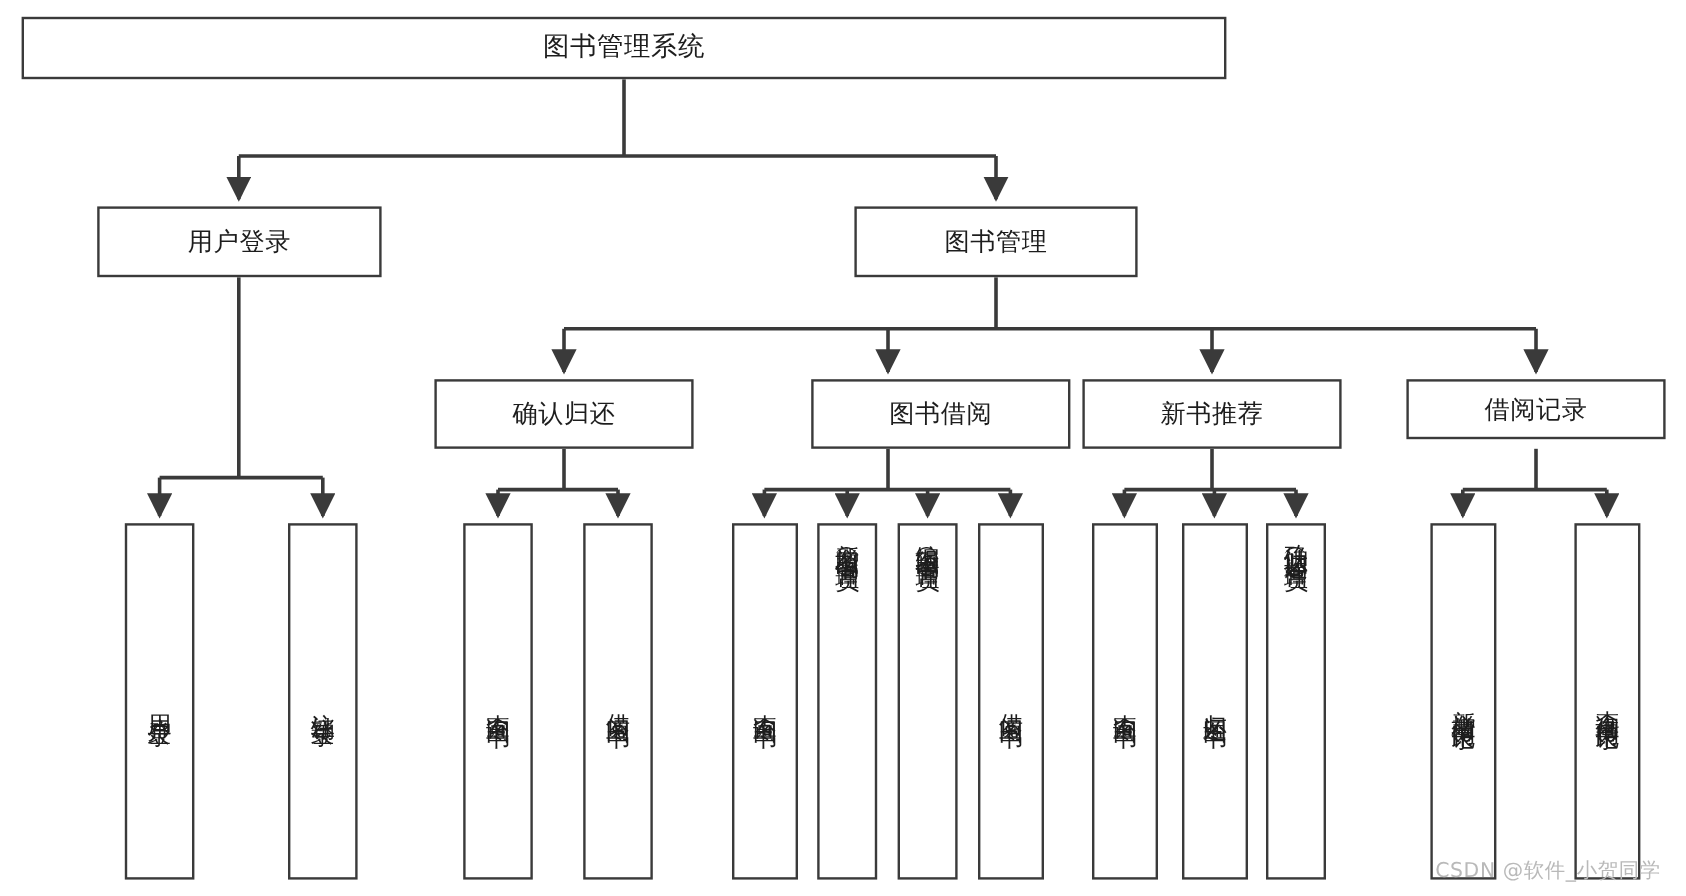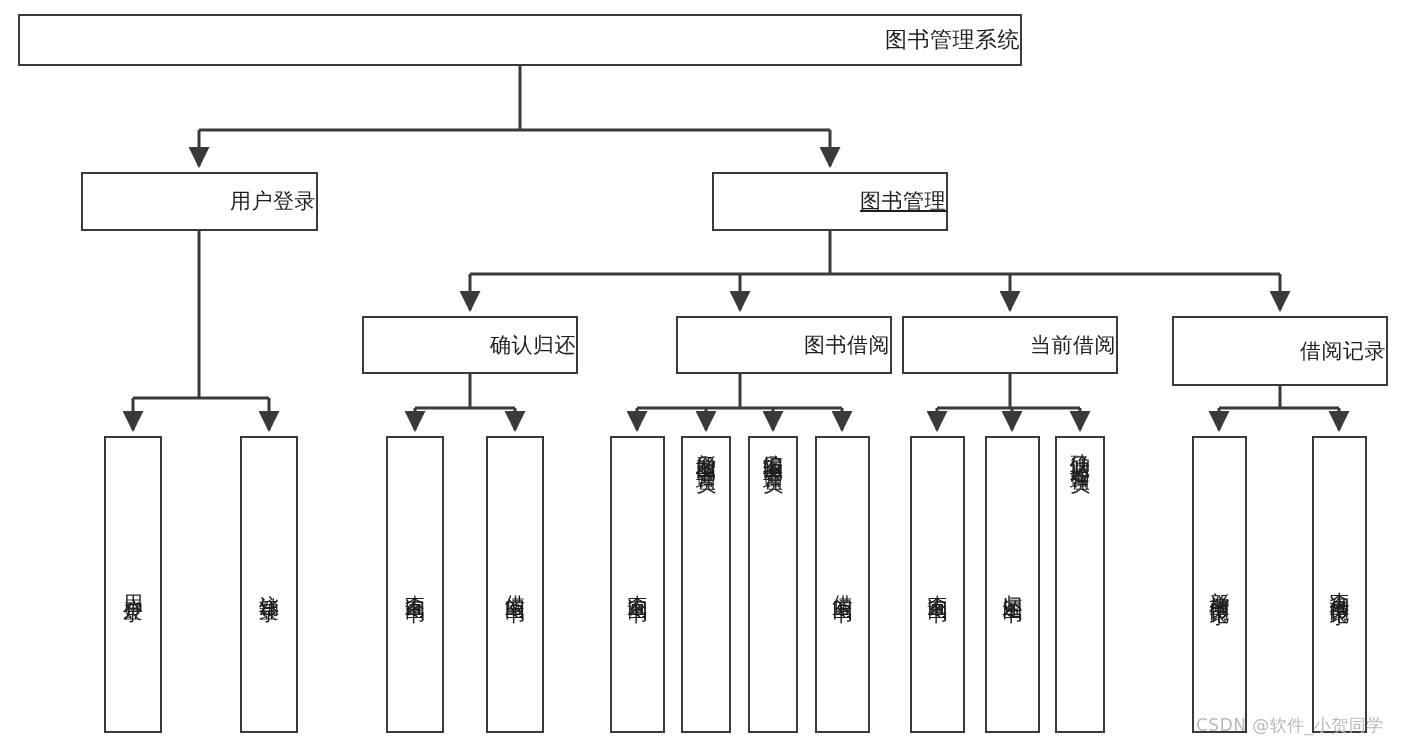--- a/index.html
+++ b/index.html
@@ -26,21 +26,21 @@
     height: 747px;
     pointer-events: none;
   }
   .node {
     position: absolute;
     box-sizing: border-box;
     background: #ffffff;
     border: 2px solid #3a3a3a;
     display: flex;
     align-items: center;
-    justify-content: flex-end;
+    justify-content: center;
     color: #1d1d1d;
   }
   .node .label {
     display: block;
     text-align: center;
     line-height: 1.15;
     white-space: nowrap;
   }
   
   .node.h .label {
@@ -132,34 +132,34 @@
     </g>
   </svg>
 
   <div class="node h root" style="left:18px; top:14px; width:1004px; height:52px;">
     <span class="label">图书管理系统</span>
   </div>
 
   <div class="node h" style="left:81px; top:172px; width:237px; height:59px;">
     <span class="label">用户登录</span>
   </div>
-  <div class="node h" style="left:712px; top:172px; width:236px; height:59px;text-decoration:underline;">
+  <div class="node h" style="left:712px; top:172px; width:236px; height:59px;">
     <span class="label">图书管理</span>
   </div>
 
   <div class="node h" style="left:362px; top:316px; width:216px; height:58px;">
     <span class="label">确认归还</span>
   </div>
   <div class="node h" style="left:632px; top:316px; width:216px; height:58px;margin-left:44px;">
     <span class="label">图书借阅</span>
   </div>
   <div class="node h" style="left:902px; top:316px; width:216px; height:58px;">
-    <span class="label">当前借阅</span>
-  </div>
-  <div class="node h" style="left:1172px; top:316px; width:216px; height:70px;">
+    <span class="label">新书推荐</span>
+  </div>
+  <div class="node h" style="left:1172px; top:316px; width:216px; height:50px;">
     <span class="label">借阅记录</span>
   </div>
 
   <div class="node v centered" style="left:104px; top:436px; width:58px; height:297px;">
     <span class="label">用户登录</span>
   </div>
   <div class="node v centered" style="left:240px; top:436px; width:58px; height:297px;">
     <span class="label">注销登录</span>
   </div>
 

